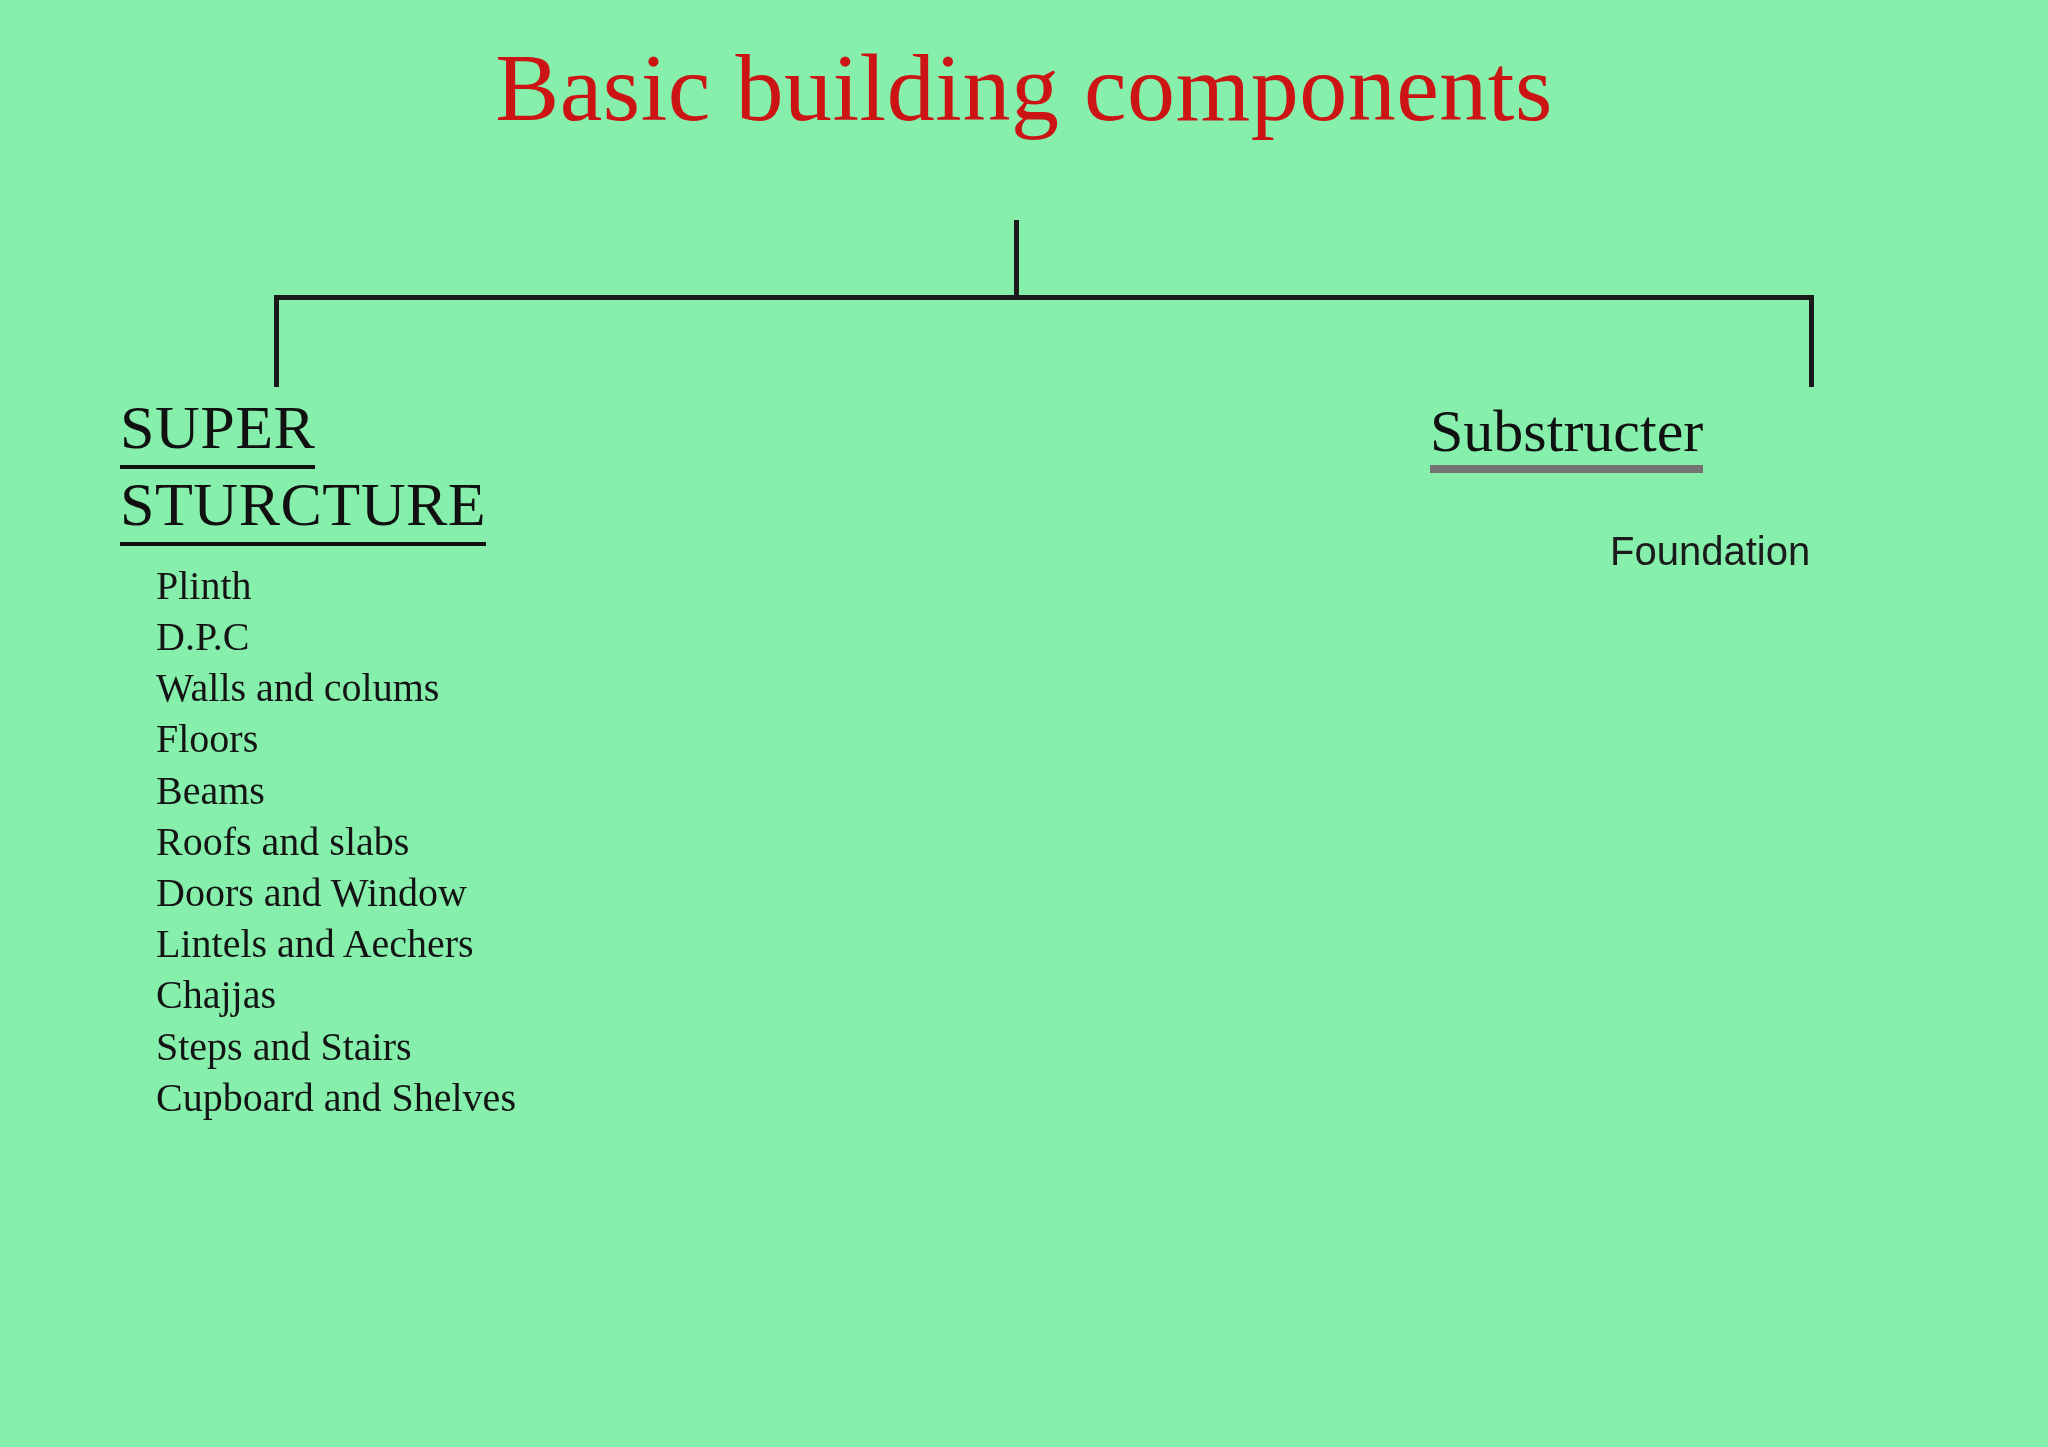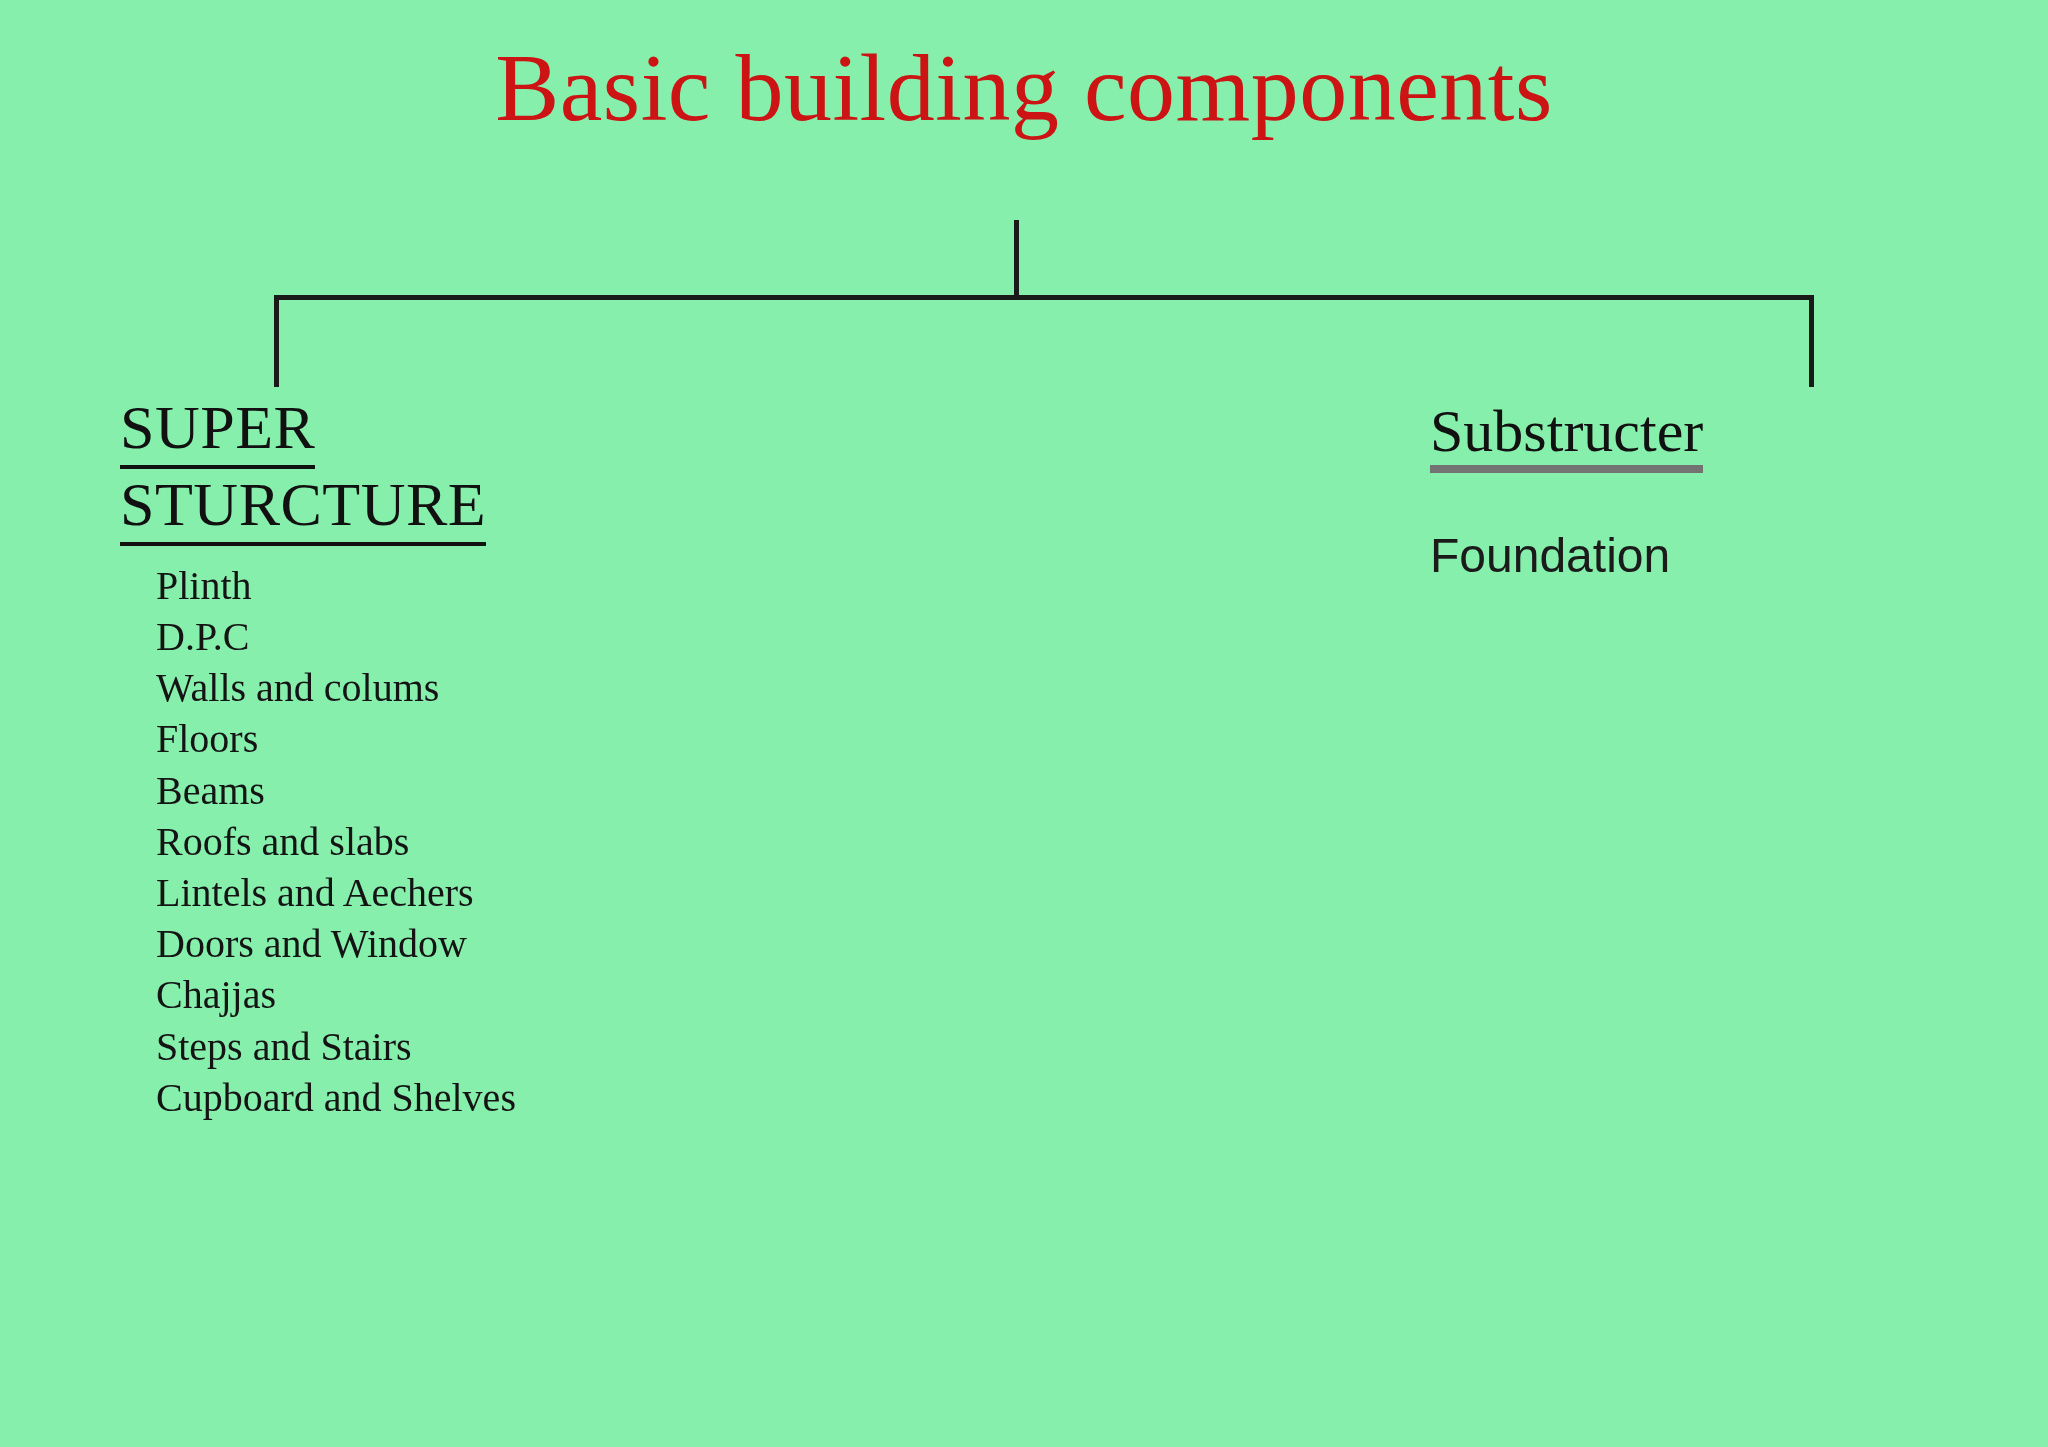--- a/index.html
+++ b/index.html
@@ -121,24 +121,25 @@
     padding-bottom: 1px;
   }
   #sub-items {
     margin: 52px 0 0 0;
     padding: 0;
     list-style: none;
     text-align: left;
   }
   #sub-items li {
     font-family: "Liberation Sans", "DejaVu Sans", sans-serif;
-    font-size: 48px;
+    font-size: 40px;
     font-weight: 400;
     color: #1b1b1b;
     line-height: 1.3;
+    margin-left: 180px;
     white-space: nowrap;
   }
 </style>
 </head>
 <body>
 
 <div id="canvas">
 
   <div id="diagram-title">Basic building components</div>
 
@@ -152,22 +153,22 @@
       <span class="hline">SUPER</span>
       <span class="hline">STURCTURE</span>
     </div>
     <ul id="super-items">
       <li>Plinth</li>
       <li>D.P.C</li>
       <li>Walls and colums</li>
       <li>Floors</li>
       <li>Beams</li>
       <li>Roofs and slabs</li>
+      <li>Doors and Window</li>
       <li>Lintels and Aechers</li>
-      <li>Doors and Window</li>
       <li>Chajjas</li>
       <li>Steps and Stairs</li>
       <li>Cupboard and Shelves</li>
     </ul>
   </div>
 
   <div id="branch-sub">
     <div id="sub-heading">
       <span class="hline">Substructer</span>
     </div>

